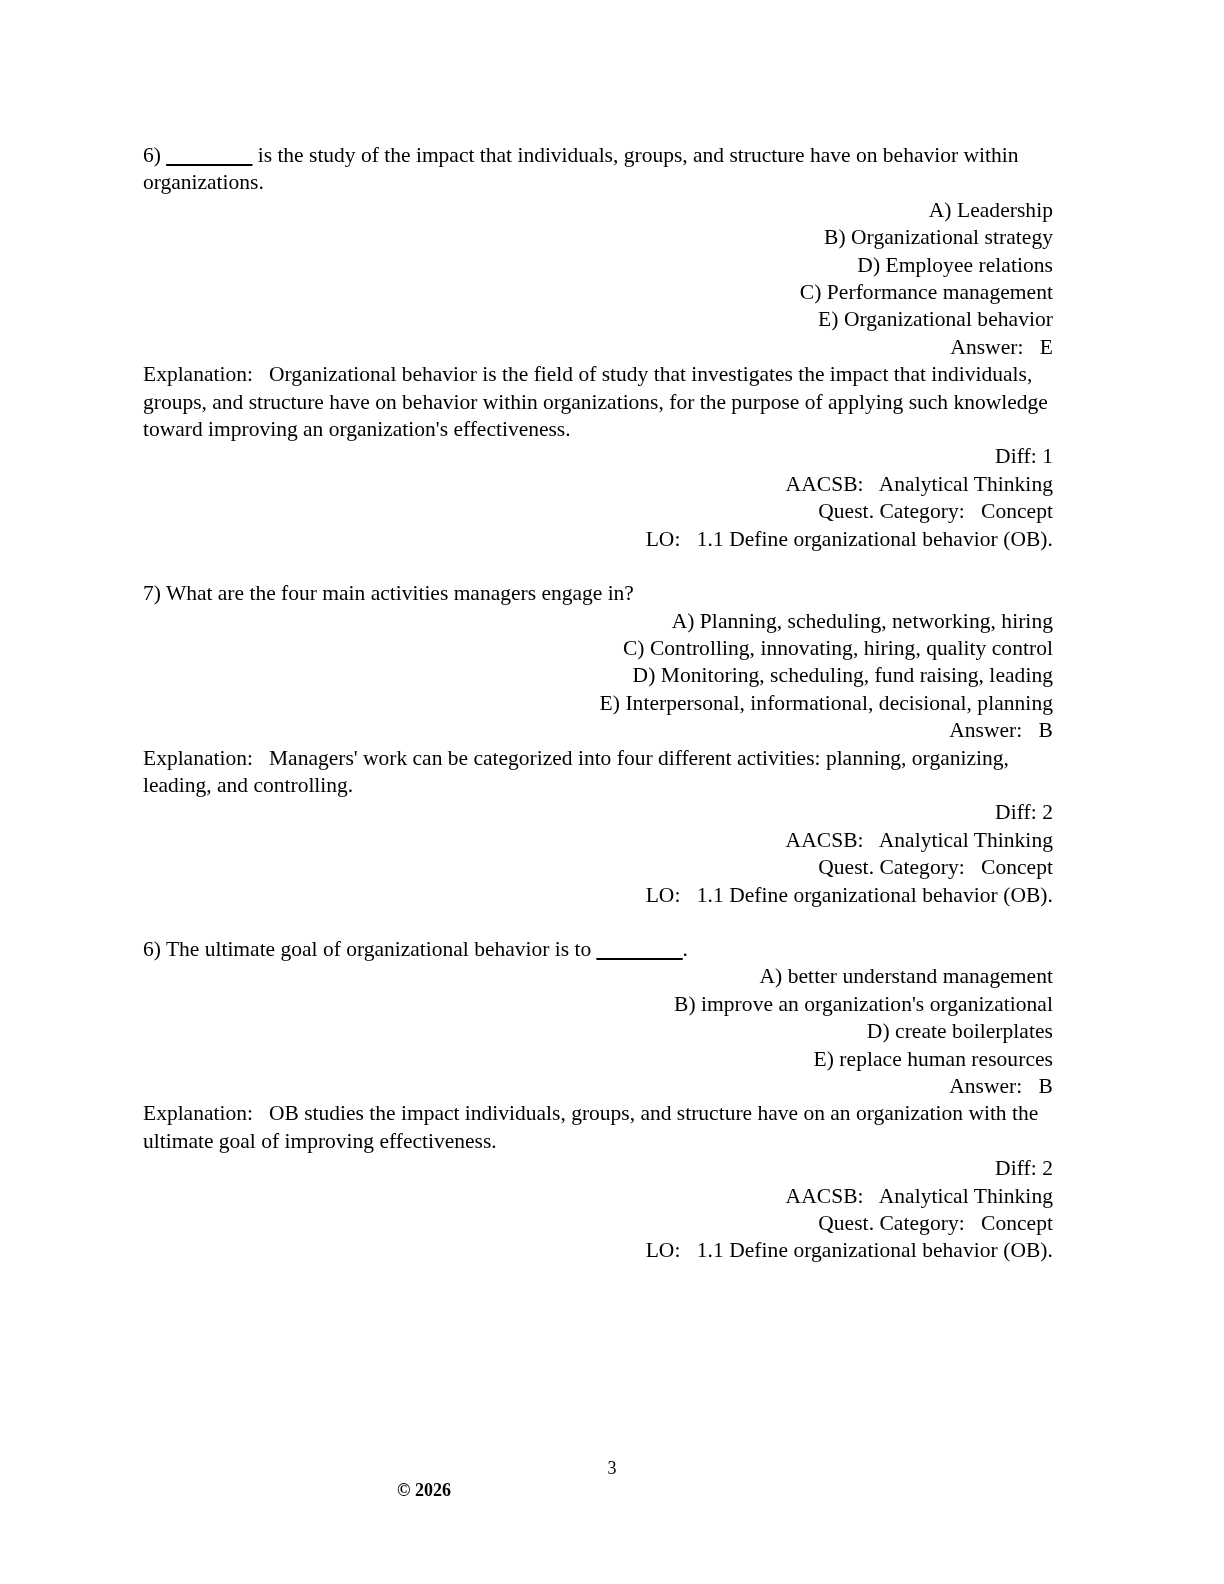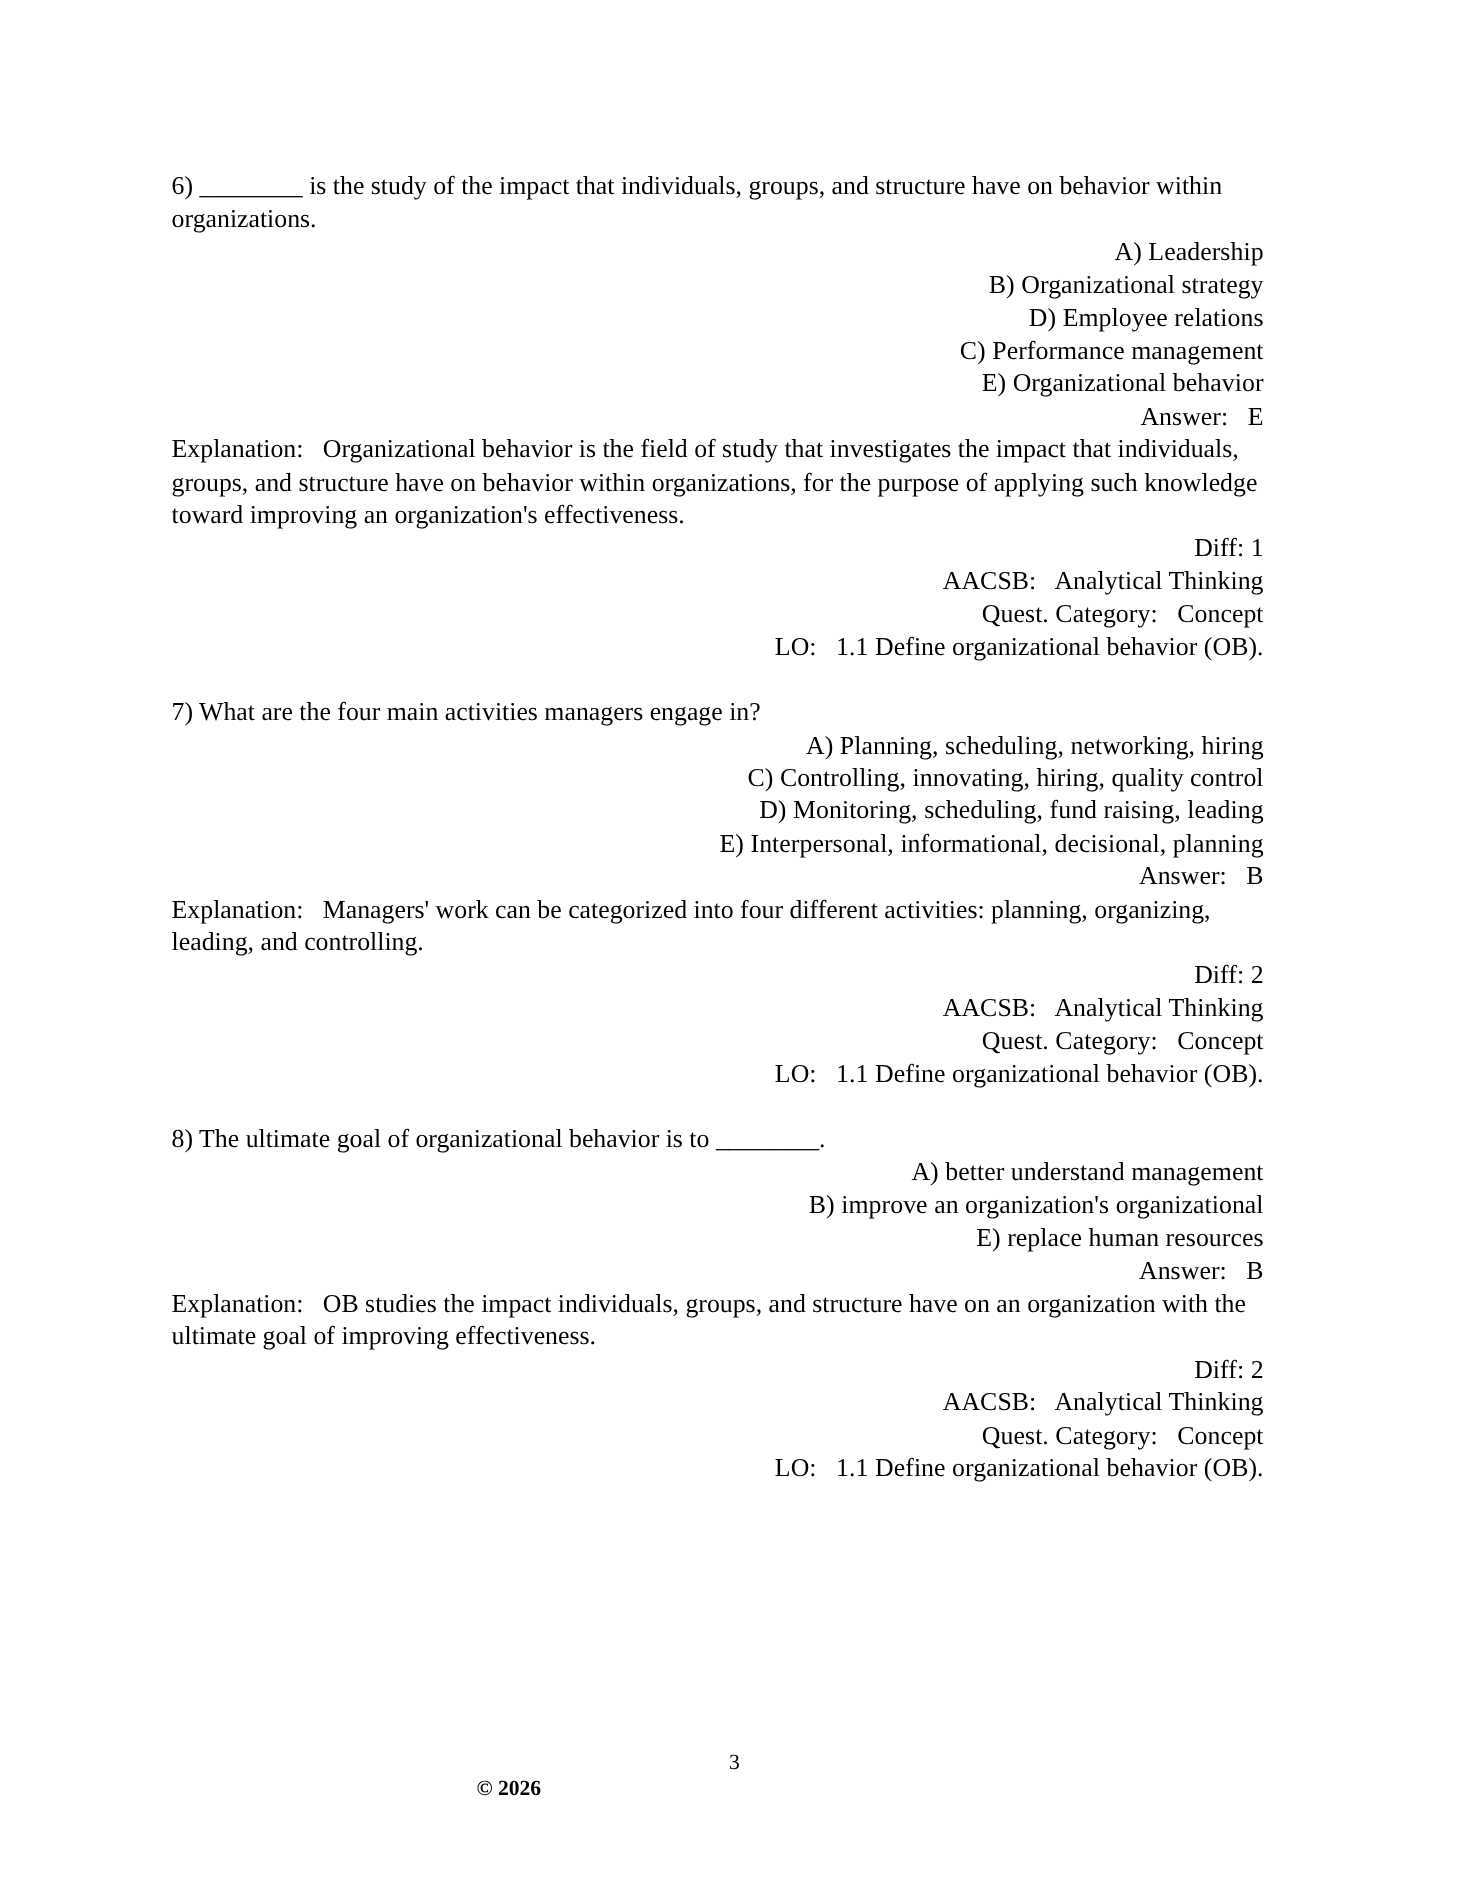--- a/index.html
+++ b/index.html
@@ -49,20 +49,21 @@
 
   
   .para {
     font-size: 21.5px;
     line-height: 27.4px;
     text-align: left;
     white-space: pre-wrap;
   }
 
   .blank {
+    text-decoration: underline;
     white-space: pre;
   }
 
   .tab {
     white-space: pre;
   }
 
   .footer-pageno {
     position: absolute;
     left: 0;
@@ -129,24 +130,25 @@
       <div class="line">Diff: 2</div>
 
       <div class="line"><span>AACSB:</span><span class="tab">   </span><span>Analytical Thinking</span></div>
 
       <div class="line"><span>Quest. Category:</span><span class="tab">   </span><span>Concept</span></div>
 
       <div class="line"><span>LO:</span><span class="tab">   </span><span>1.1 Define organizational behavior (OB).</span></div>
     </div>
 
     <div class="qblock">
-      <div class="para"><span>8) The ultimate goal of organizational behavior is to </span><span class="blank">________</span><span>.</span></div>
+      <div class="para"><span>6) The ultimate goal of organizational behavior is to </span><span class="blank">________</span><span>.</span></div>
 
       <div class="line">A) better understand management</div>
       <div class="line">B) improve an organization's organizational</div>
+      <div class="line">D) create boilerplates</div>
       <div class="line">E) replace human resources</div>
 
       <div class="line"><span>Answer:</span><span class="tab">   </span><span>B</span></div>
 
       <div class="para"><span>Explanation:</span><span class="tab">   </span><span>OB studies the impact individuals, groups, and structure have on an organization with the ultimate goal of improving effectiveness.</span></div>
 
       <div class="line">Diff: 2</div>
 
       <div class="line"><span>AACSB:</span><span class="tab">   </span><span>Analytical Thinking</span></div>
 

